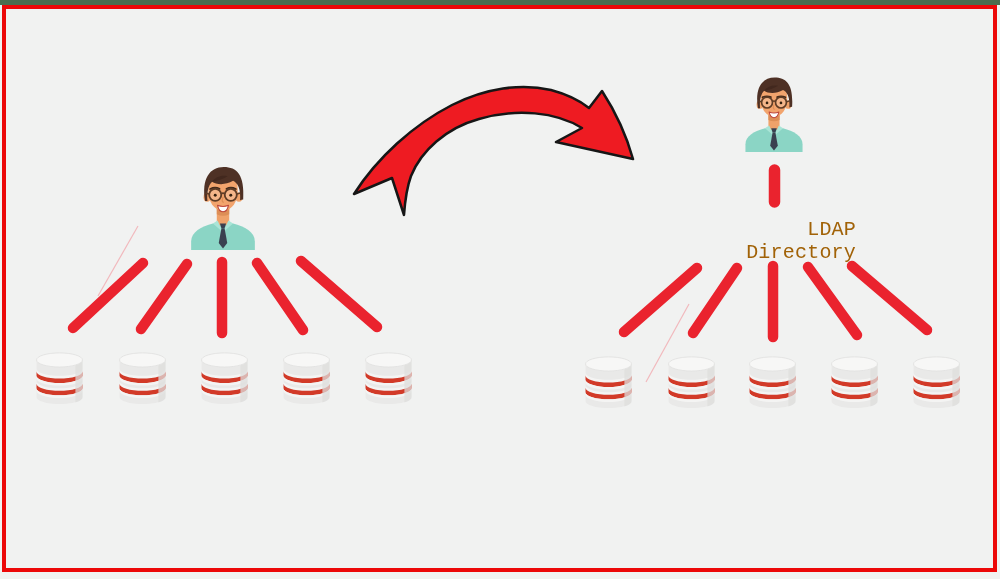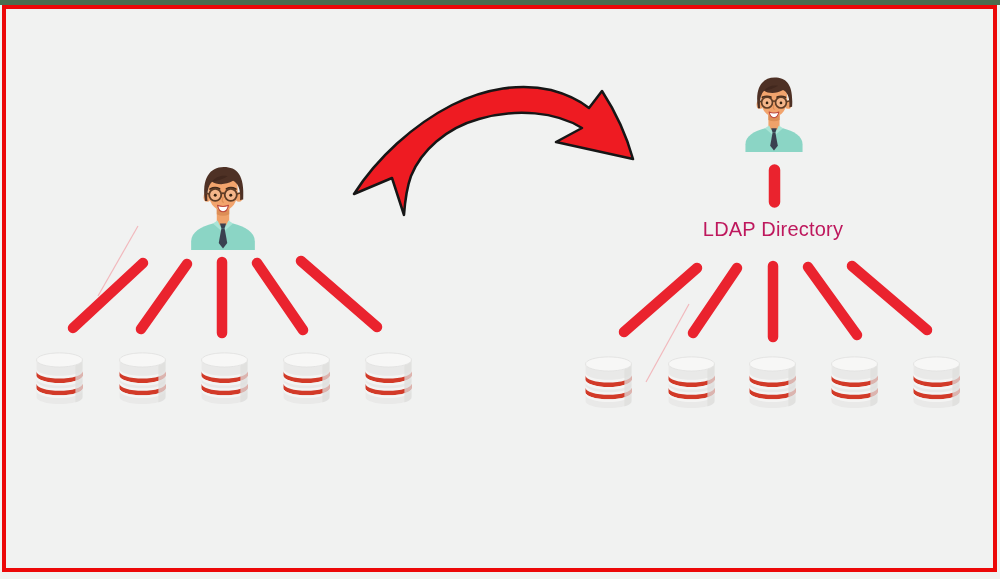--- a/index.html
+++ b/index.html
@@ -12,22 +12,23 @@
     position:absolute;left:2px;right:3px;top:5px;bottom:7px;
     border:4px solid #ec0808;pointer-events:none;
   }
   .overlay{position:absolute;left:0;top:0;width:1000px;height:579px;pointer-events:none;}
   .avatar{position:absolute;}
   .avatar svg{width:100%;height:100%;display:block;}
   .db{position:absolute;width:53px;height:55px;}
   .db svg{width:100%;height:100%;display:block;}
   .ldap-label{
     position:absolute;left:690px;top:218px;width:166px;
-    text-align:center;font-size:20px;font-weight:400;color:#be185d;
+    text-align:right;font-size:20px;font-weight:400;color:#a16207;
     letter-spacing:0.2px;
+    font-family:Liberation Mono, monospace;
   }
 </style>
 </head>
 <body>
 
 <svg width="0" height="0" style="position:absolute" aria-hidden="true">
   <defs>
     <symbol id="sym-avatar" viewBox="0 0 100 112">
       <path d="M9,112 L9,101 C9,89 22,82 37,78 L63,78 C78,82 91,89 91,101 L91,112 Z" fill="#8bd5c5"></path>
       <path d="M42,58 h16 v22 h-16 z" fill="#efa26a"></path>

